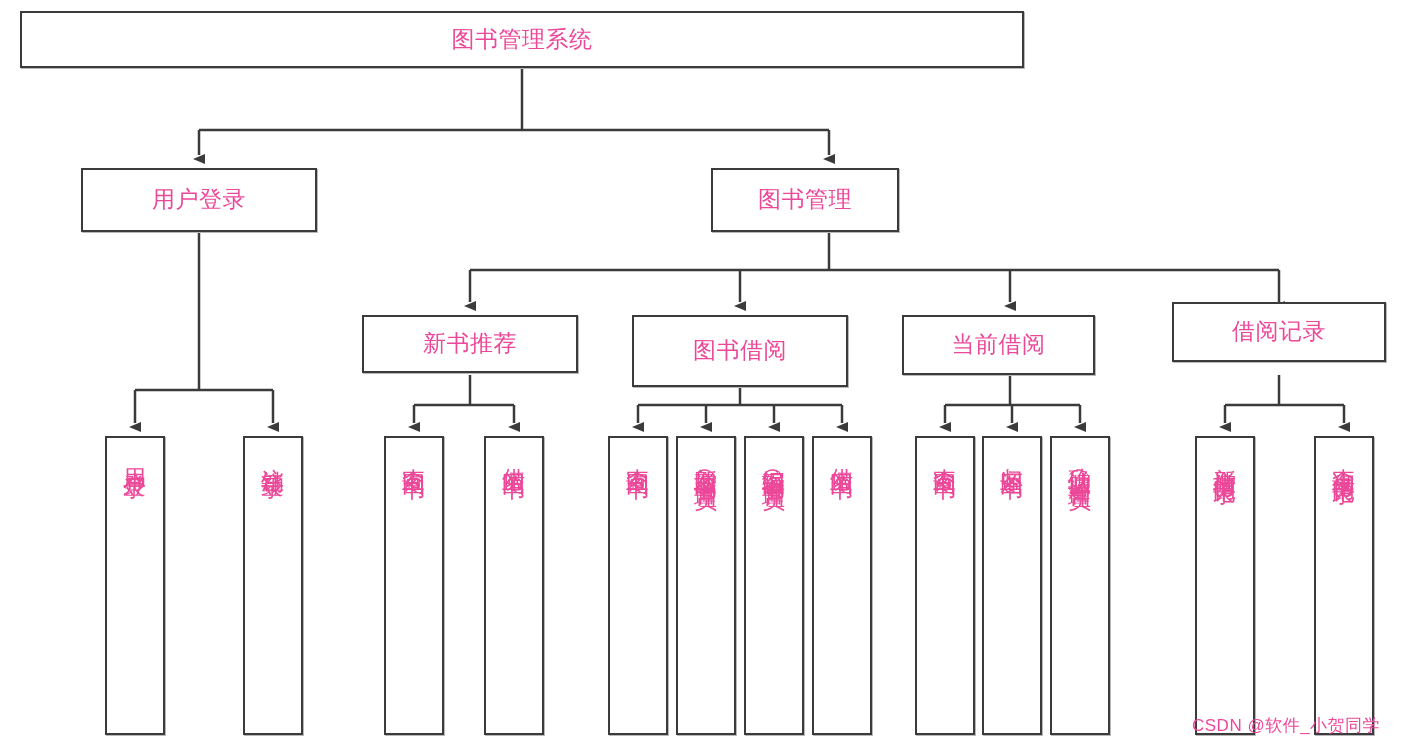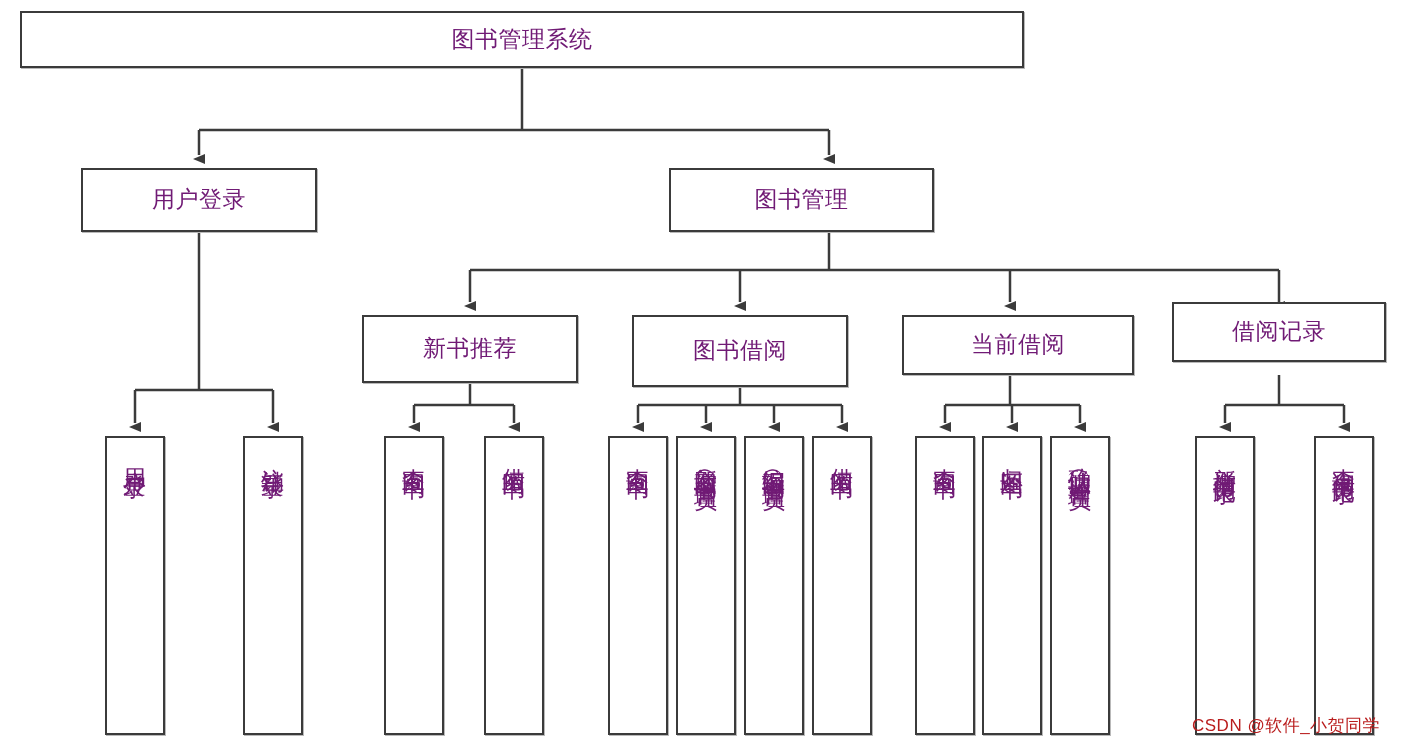--- a/index.html
+++ b/index.html
@@ -28,21 +28,21 @@
   }
   .node {
     position: absolute;
     box-sizing: border-box;
     background: #ffffff;
     border: 2px solid #3b3b3b;
     box-shadow: 1px 1px 0 0 #b9b9b9;
     display: flex;
     align-items: center;
     justify-content: center;
-    color: #701a75;
+    color: #ec4899;
     z-index: 2;
   }
   .node.horizontal {
     font-size: 23px;
     line-height: 1.2;
     letter-spacing: 0.5px;
     white-space: nowrap;
   }
   .node.vertical {
     font-size: 23px;
@@ -54,21 +54,21 @@
     writing-mode: vertical-rl;
     text-orientation: upright;
     line-height: 1.05;
     letter-spacing: 3px;
     display: block;
     text-align: left;
   }
   .watermark {
     position: absolute;
     font-size: 17px;
-    color: #b91c1c;
+    color: #ec4899;
     white-space: nowrap;
     z-index: 3;
     letter-spacing: 0.5px;
   }
 </style>
 </head>
 <body>
 
 <div id="canvas">
 
@@ -115,30 +115,30 @@
       </g>
   </svg>
 
   <div id="nodes">
       <div class="node horizontal" style="left: 20px; top: 11px; width: 1004px; height: 57px;">
         <span>图书管理系统</span>
       </div>
       <div class="node horizontal" style="left: 81px; top: 168px; width: 236px; height: 64px;">
         <span>用户登录</span>
       </div>
-      <div class="node horizontal" style="left: 669px; top: 168px; width: 265px; height: 64px; text-align: right;">
+      <div class="node horizontal" style="left: 711px; top: 168px; width: 188px; height: 64px; text-align: right;">
         <span>图书管理</span>
       </div>
-      <div class="node horizontal" style="left: 362px; top: 315px; width: 216px; height: 68px;">
+      <div class="node horizontal" style="left: 362px; top: 315px; width: 216px; height: 58px;">
         <span>新书推荐</span>
       </div>
       <div class="node horizontal" style="left: 632px; top: 315px; width: 216px; height: 72px;">
         <span>图书借阅</span>
       </div>
-      <div class="node horizontal" style="left: 902px; top: 315px; width: 232px; height: 60px;">
+      <div class="node horizontal" style="left: 902px; top: 315px; width: 193px; height: 60px;">
         <span>当前借阅</span>
       </div>
       <div class="node horizontal" style="left: 1172px; top: 302px; width: 214px; height: 60px;">
         <span>借阅记录</span>
       </div>
       <div class="node vertical" style="left: 105px; top: 436px; width: 60px; height: 299px;">
         <span class="vtext">用户登录</span>
       </div>
       <div class="node vertical" style="left: 243px; top: 436px; width: 60px; height: 299px;">
         <span class="vtext">注销登录</span>

